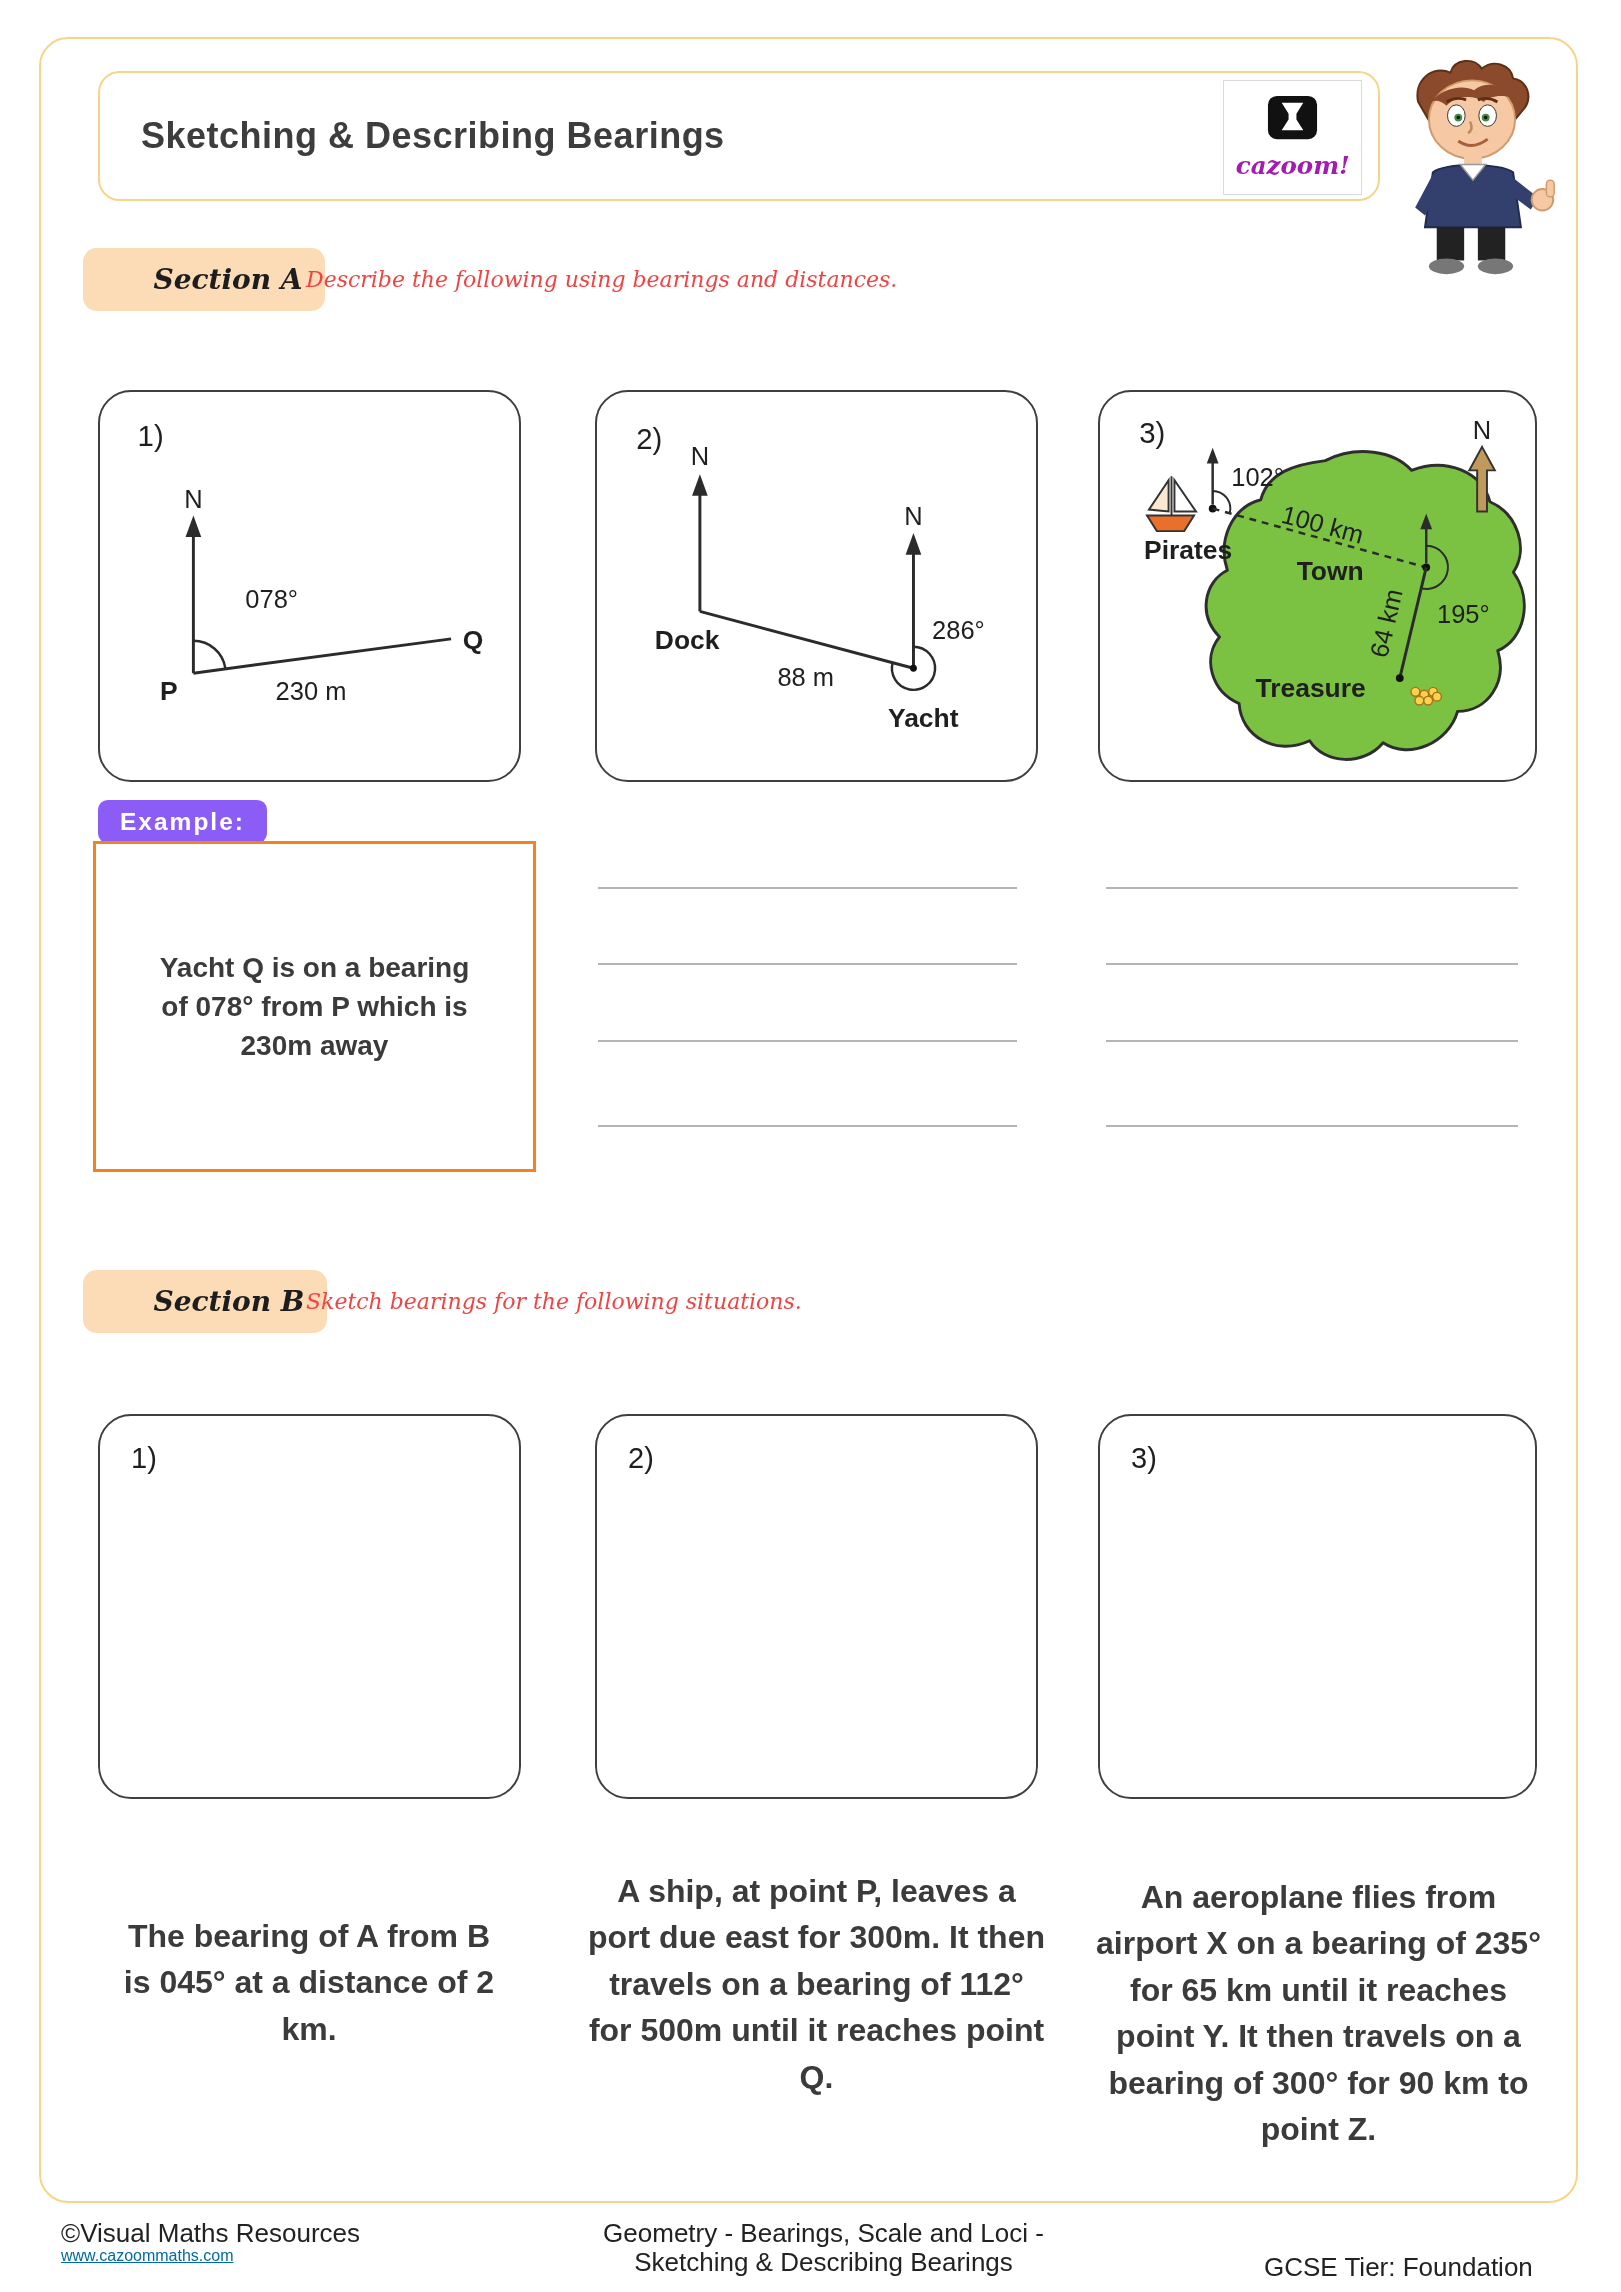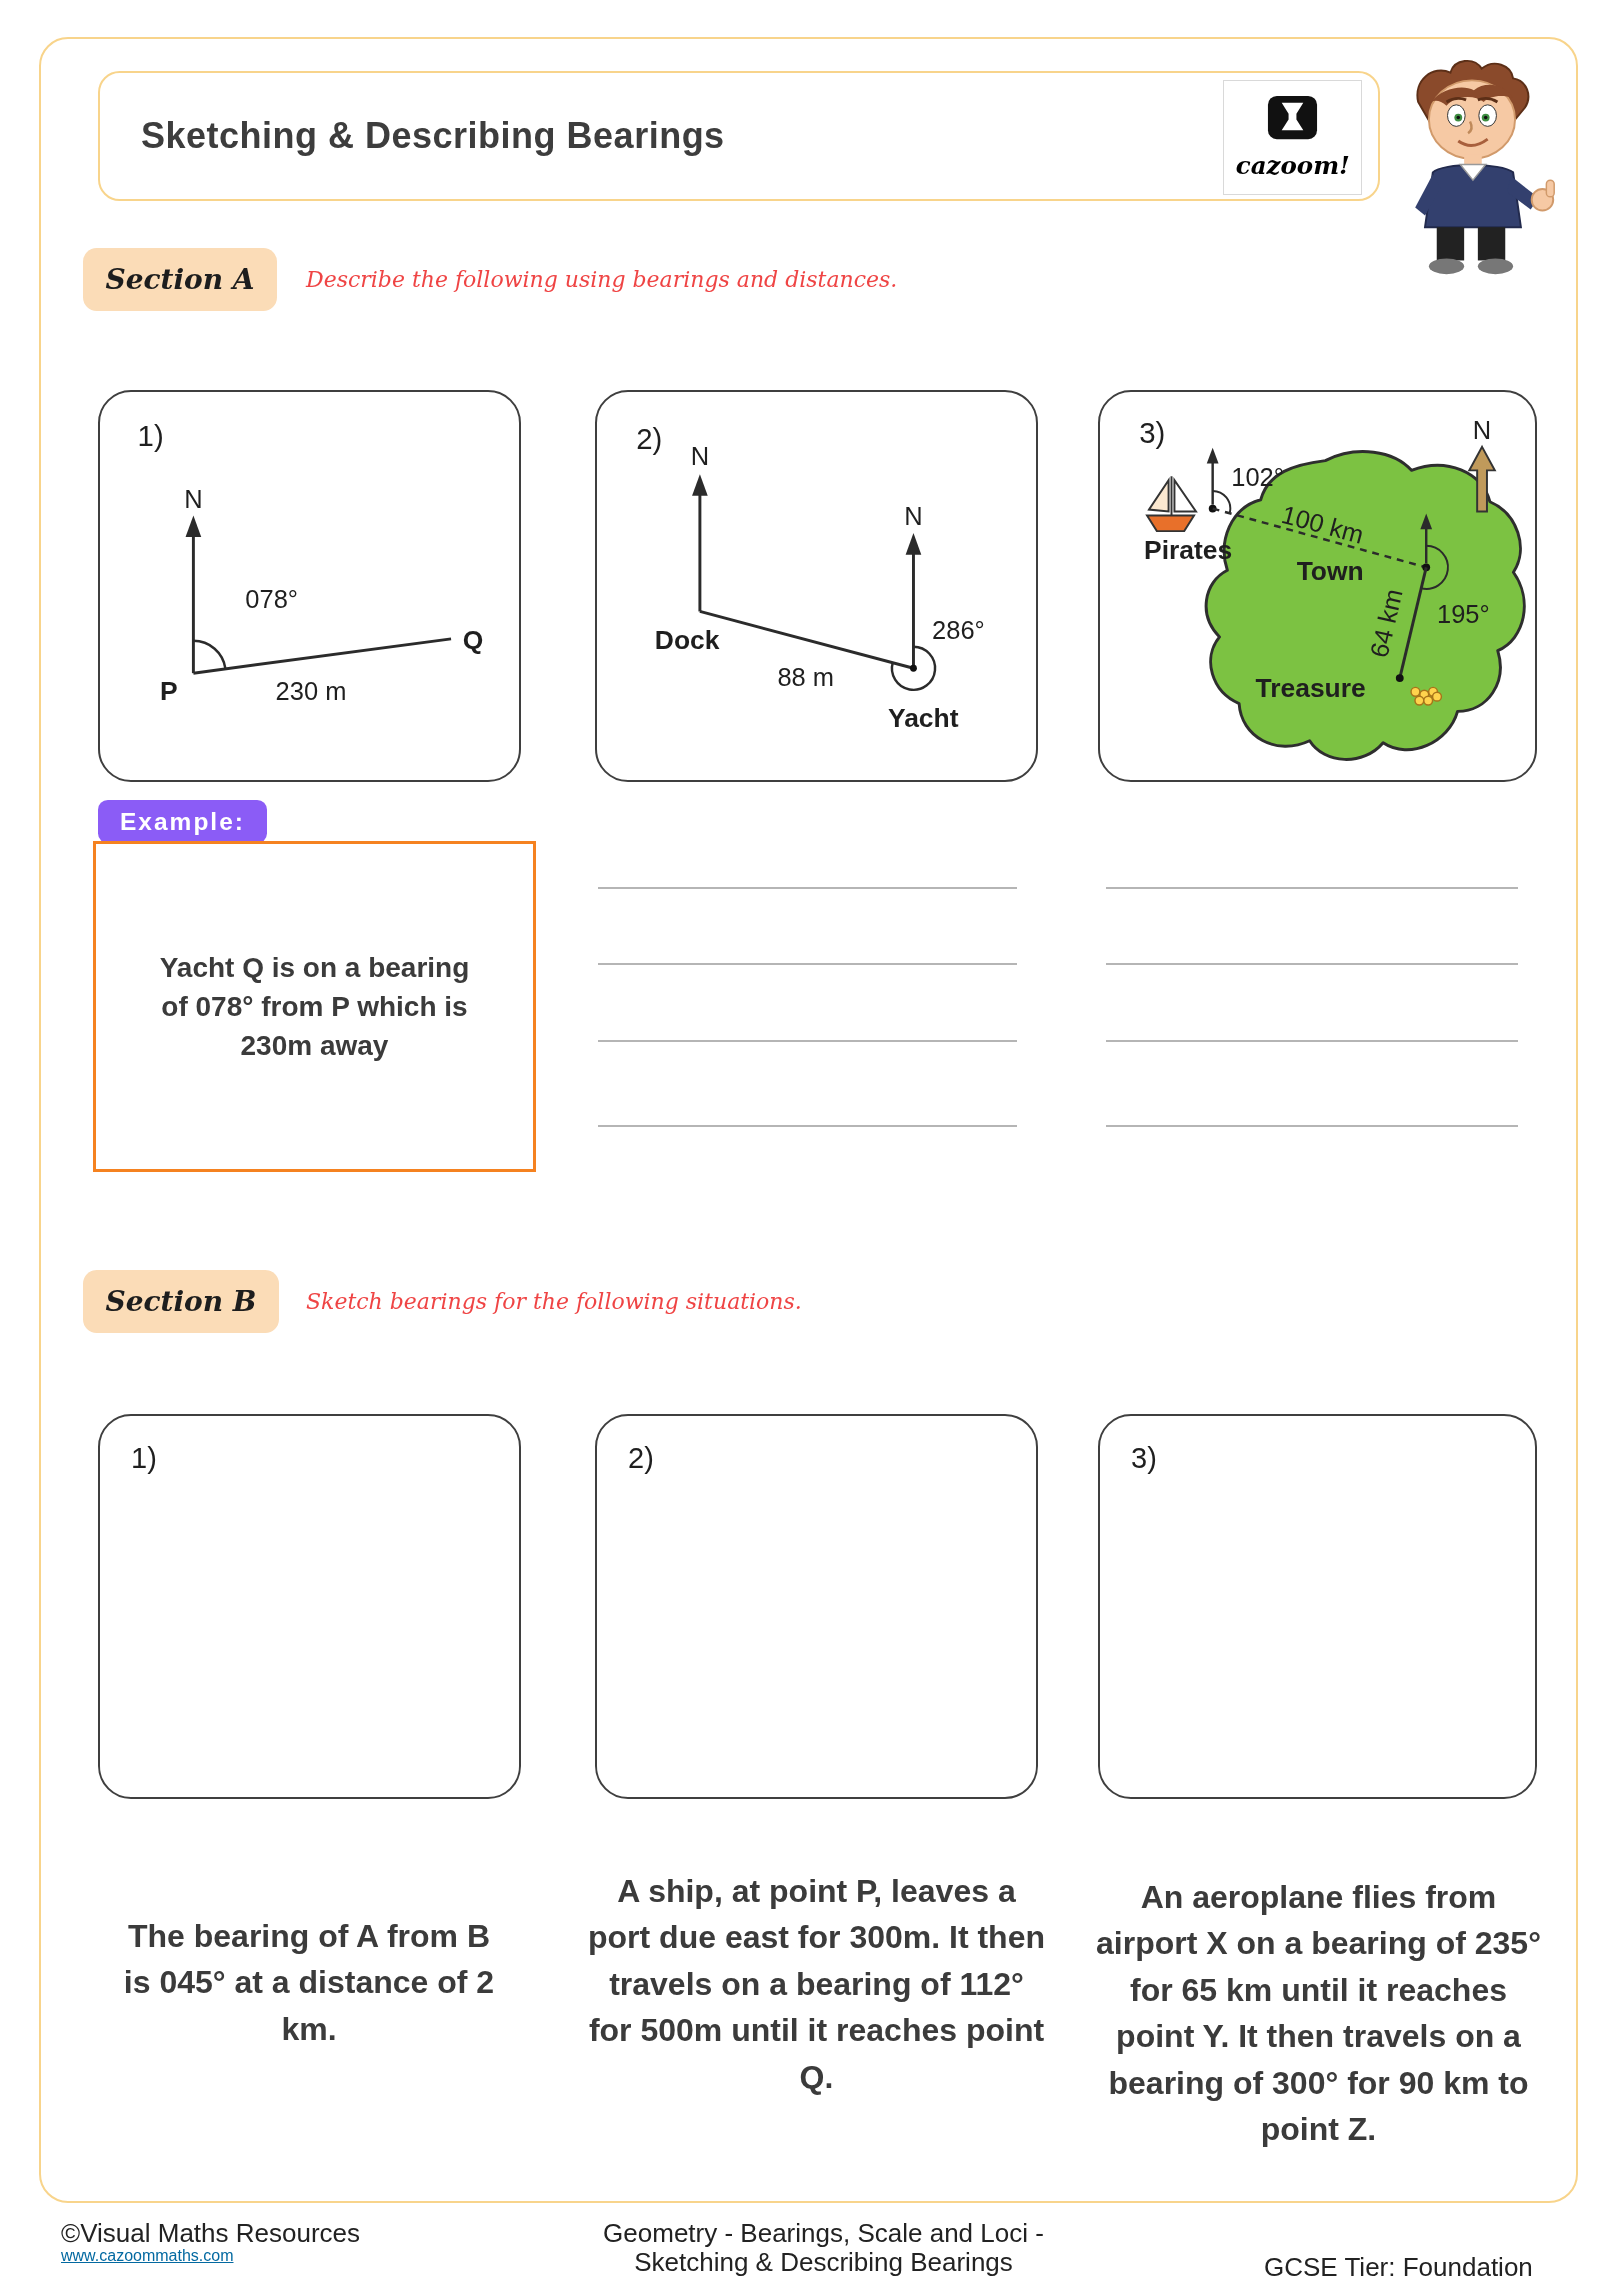--- a/index.html
+++ b/index.html
@@ -25,27 +25,27 @@
     margin-left:41px;
     font-size:36px;font-weight:bold;color:#3d3d3d;letter-spacing:0.5px;
   }
   .logo-box{
     position:absolute;right:15.7px;top:6.9px;width:137px;height:113px;
     border:1px solid #d9d9d9;background:#fff;
     display:flex;flex-direction:column;align-items:center;justify-content:center;
   }
   .logo-text{
     font-family:"DejaVu Serif",serif;font-style:italic;font-weight:bold;
-    font-size:24.5px;color:#000000;margin-top:2px;
+    font-size:24.5px;color:#a21caf;margin-top:2px;
   }
   .section-label{
     background:#FBDCB7;border-radius:13.7px;
     display:flex;align-items:center;justify-content:center;
     font-family:"DejaVu Serif",serif;font-style:italic;font-weight:bold;
-    font-size:28px;color:#1d1d1d;
+    font-size:28px;color:#1d1d1d;padding-left:48px;
   }
   .section-instruction{
     font-family:"DejaVu Serif",serif;font-style:italic;
     font-size:22px;color:#ef4444;
     display:flex;align-items:center;
   }
   .diagram-box,.sketch-box{
     border:2.9px solid #3f3f3f;border-radius:33px;background:#fff;
     box-sizing:border-box;
   }

